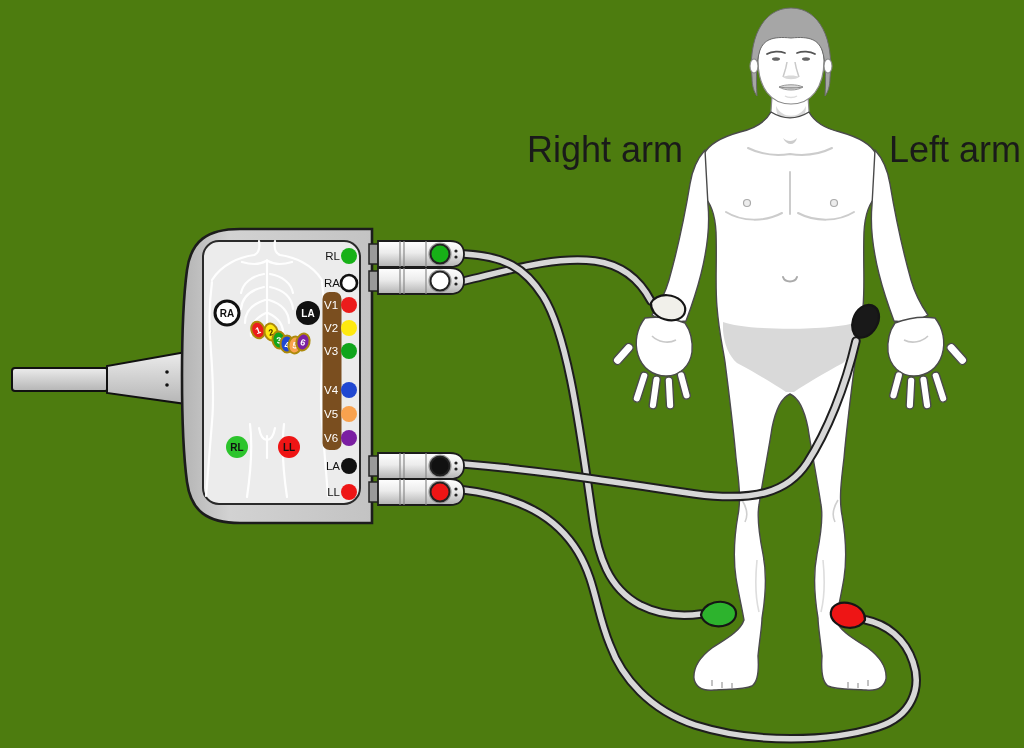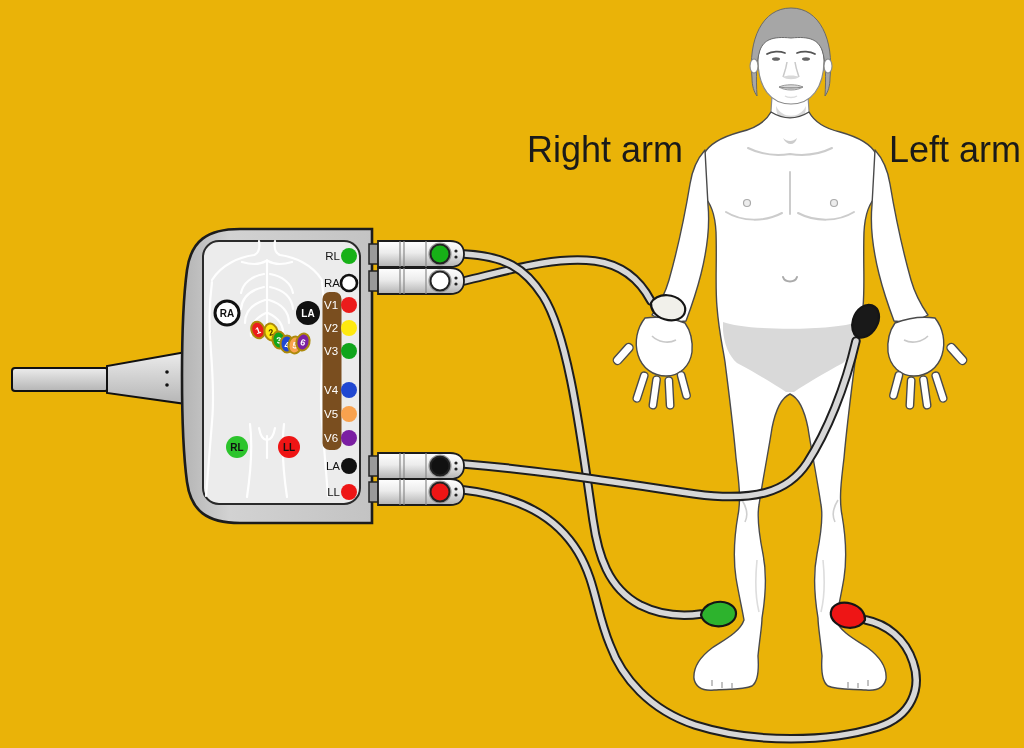--- a/index.html
+++ b/index.html
@@ -1,16 +1,16 @@
 <!DOCTYPE html>
 <html><head>
 <meta charset="utf-8">
 <style>
   html,body{margin:0;padding:0;background:#fff;}
-  #stage{position:relative;width:1024px;height:748px;background:#eab308;overflow:hidden;
+  #stage{position:relative;width:1024px;height:748px;background:#4d7c0f;overflow:hidden;
          font-family:"Liberation Sans", sans-serif;}
   svg{display:block;}
   .big-label{font-family:"Liberation Sans", sans-serif;font-size:36px;fill:#1a1a1a;}
   .lead-label{font-family:"Liberation Sans", sans-serif;font-size:11.5px;fill:#111;}
   .lead-label-v{font-family:"Liberation Sans", sans-serif;font-size:11.5px;fill:#fff;}
   .badge-text{font-family:"Liberation Sans", sans-serif;font-size:10px;font-weight:bold;}
   .chest-num{font-family:"Liberation Sans", sans-serif;font-size:9px;font-weight:bold;}
   .cable-under{fill:none;stroke:#1e1e1e;stroke-width:9.5;stroke-linecap:round;}
   .cable-over{fill:none;stroke:#d7d7d7;stroke-width:5.5;stroke-linecap:round;}
   .figure-line{fill:#ffffff;stroke:#4a4a4a;stroke-width:1.4;stroke-linejoin:round;}

